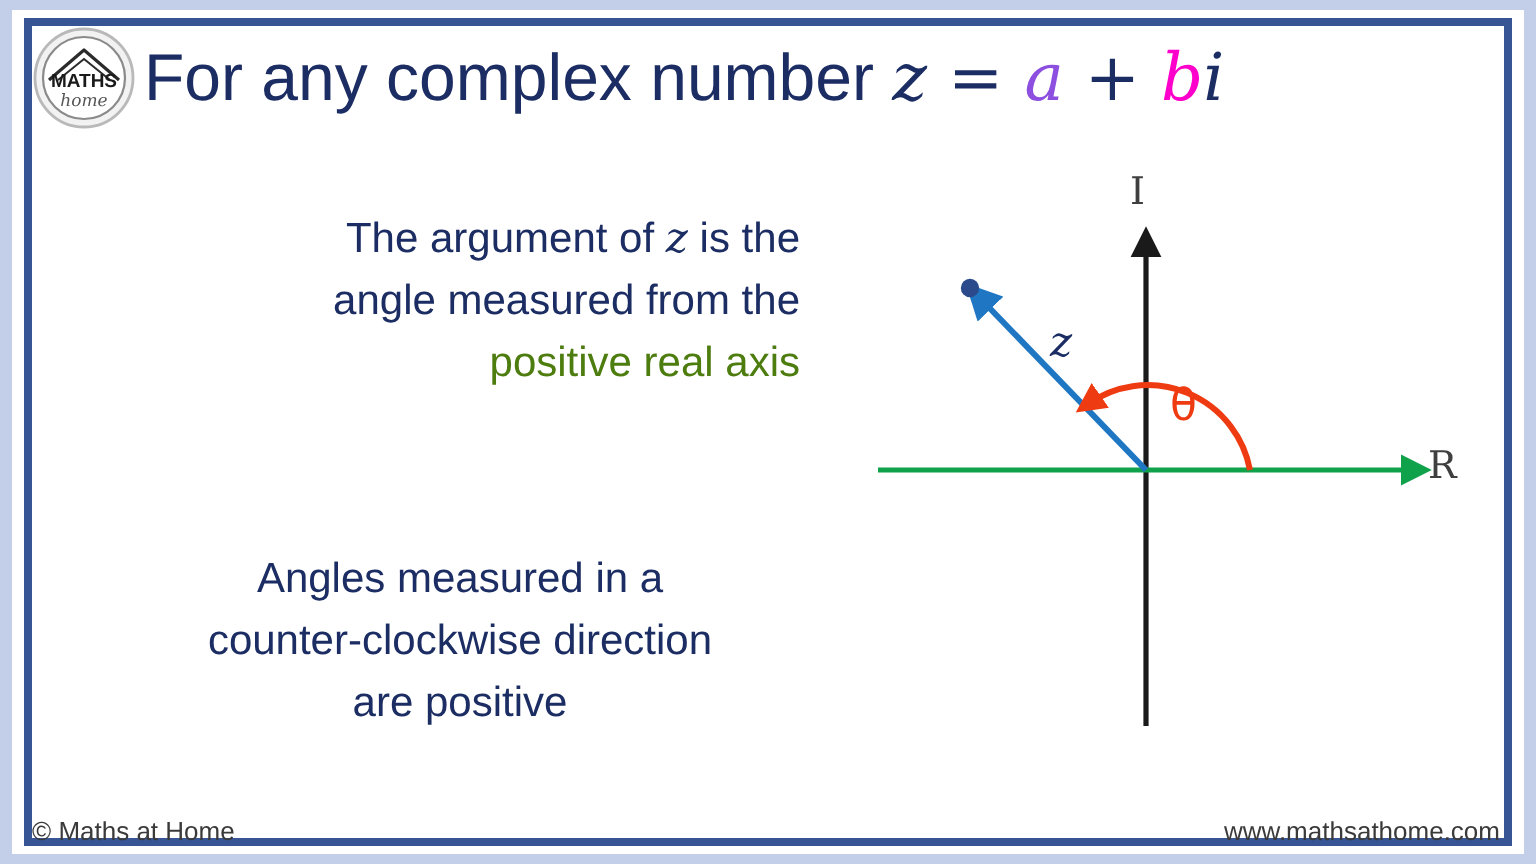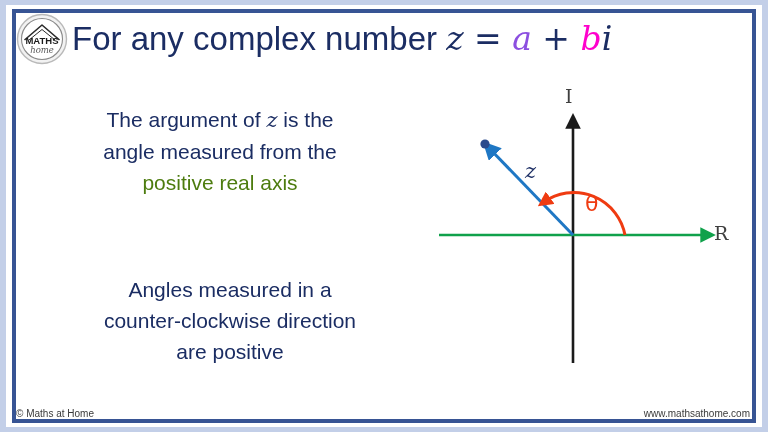--- a/index.html
+++ b/index.html
@@ -69,21 +69,21 @@
   .title .op { font-family: "DejaVu Serif", serif; font-style: normal; }
 
   
   .text-block {
     position: absolute;
     text-align: center;
     color: #1b2d63;
     font-size: 21px;
     line-height: 31px;
   }
-  #para-1 { left: 40px; top: 104px; width: 360px; }
+  #para-1 { left: 40px; top: 104px; width: 360px; text-align: right; }
   #para-2 { left: 40px; top: 274px; width: 380px; }
   .text-block .line { display: block; white-space: nowrap; }
   .italic-var {
     font-family: "DejaVu Serif", serif;
     font-style: italic;
   }
   .green-text { color: #4d7c0f; }
 
   
   #diagram {
@@ -113,21 +113,21 @@
     position: absolute;
     left: 585px; top: 191px;
     font-family: "DejaVu Sans", sans-serif;
     font-size: 22px;
     color: #ef3b11;
   }
 
   
   .footer-text {
     position: absolute;
-    font-size: 10px;
+    font-size: 13px;
     color: #3a3a3a;
     white-space: nowrap;
   }
   #footer-left { left: 16px; top: 408px; }
   #footer-right { right: 18px; top: 408px; }
 </style>
 </head>
 <body>
 
 <div id="slide">

